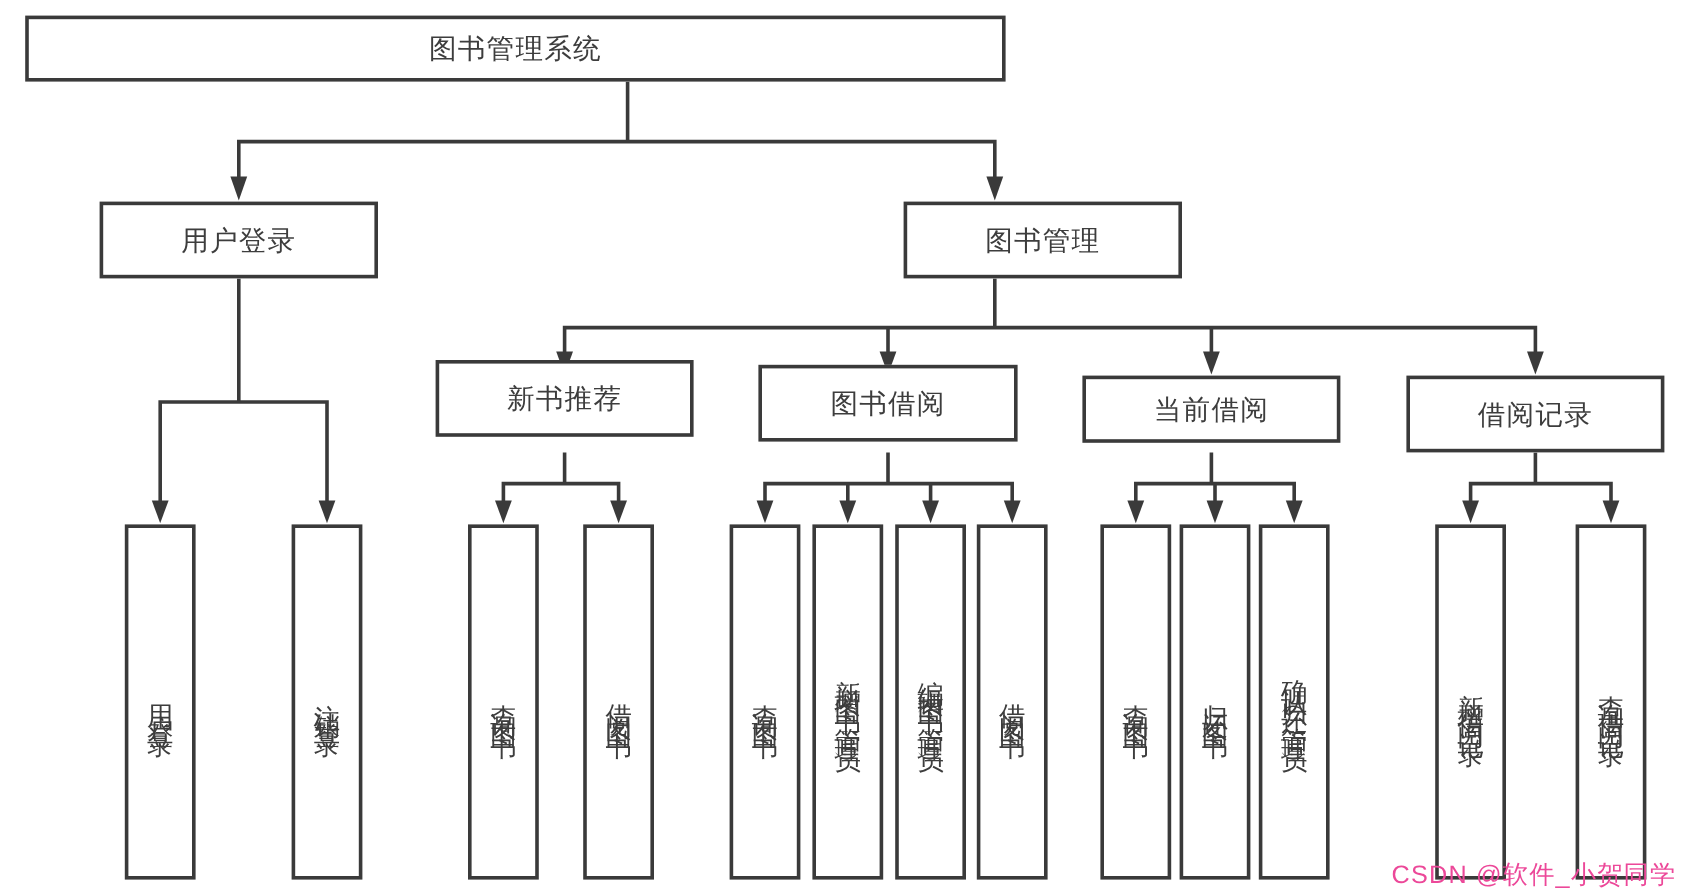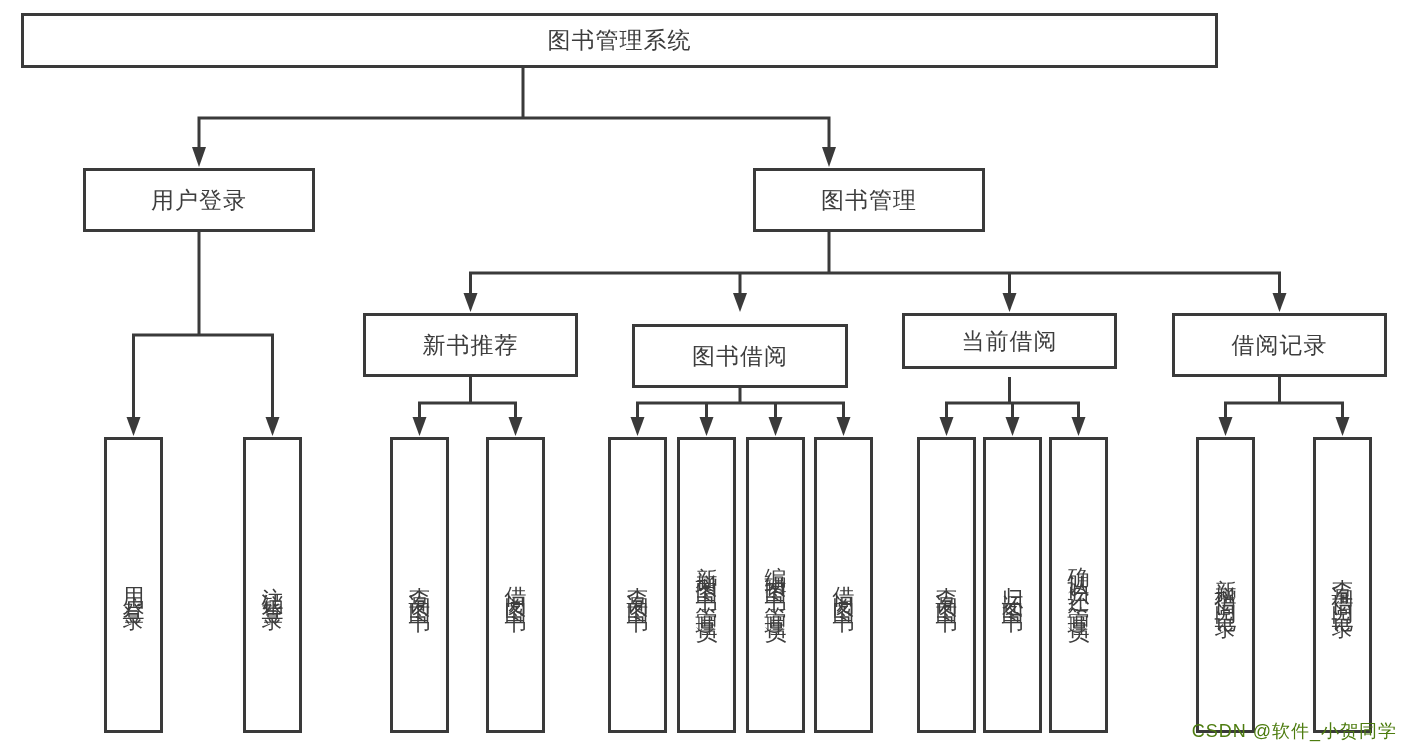--- a/index.html
+++ b/index.html
@@ -47,22 +47,22 @@
     writing-mode: vertical-rl;
     text-orientation: mixed;
     letter-spacing: 8px;
     line-height: 1;
     white-space: nowrap;
   }
   .watermark {
     position: absolute;
     right: 8px;
     bottom: 4px;
-    font-size: 18px;
-    color: #4d7c0f;
+    font-size: 21px;
+    color: #ec4899;
     letter-spacing: 1px;
     white-space: nowrap;
   }
 </style>
 </head>
 <body>
 
 <div class="canvas">
 
   <svg class="connectors" viewBox="0 0 1405 747" xmlns="http://www.w3.org/2000/svg">
@@ -92,27 +92,27 @@
       <polygon points="768.5,417 782.5,417 775.5,436"></polygon>
       <polygon points="836.5,417 850.5,417 843.5,436"></polygon>
       <polygon points="939.5,417 953.5,417 946.5,436"></polygon>
       <polygon points="1005.5,417 1019.5,417 1012.5,436"></polygon>
       <polygon points="1071.5,417 1085.5,417 1078.5,436"></polygon>
       <polygon points="1218.5,417 1232.5,417 1225.5,436"></polygon>
       <polygon points="1335.5,417 1349.5,417 1342.5,436"></polygon>
     </g>
   </svg>
 
-  <div class="node hbox" style="left:21px; top:13px; width:1197px; height:55px;">图书管理系统</div>
+  <div class="node hbox" style="left:21px; top:13px; width:817px; height:55px;">图书管理系统</div>
 
   <div class="node hbox" style="left:83px; top:168px; width:232px; height:64px;">用户登录</div>
   <div class="node hbox" style="left:713px; top:168px; width:232px; height:64px;margin-left:40px;">图书管理</div>
 
-  <div class="node hbox" style="left:363px; top:313px; width:215px; height:64px;">新书推荐</div>
-  <div class="node hbox" style="left:632px; top:324px; width:216px; height:64px;">图书借阅</div>
+  <div class="node hbox" style="left:363px; top:300px; width:215px; height:64px;">新书推荐</div>
+  <div class="node hbox" style="left:632px; top:304px; width:216px; height:64px;">图书借阅</div>
   <div class="node hbox" style="left:902px; top:313px; width:215px; height:56px;">当前借阅</div>
   <div class="node hbox" style="left:1172px; top:313px; width:215px; height:64px;">借阅记录</div>
 
   <div class="node vbox" style="left:104px;">
     <span class="vtext">用户登录</span>
   </div>
   <div class="node vbox" style="left:243px;">
     <span class="vtext">注销登录</span>
   </div>
 

